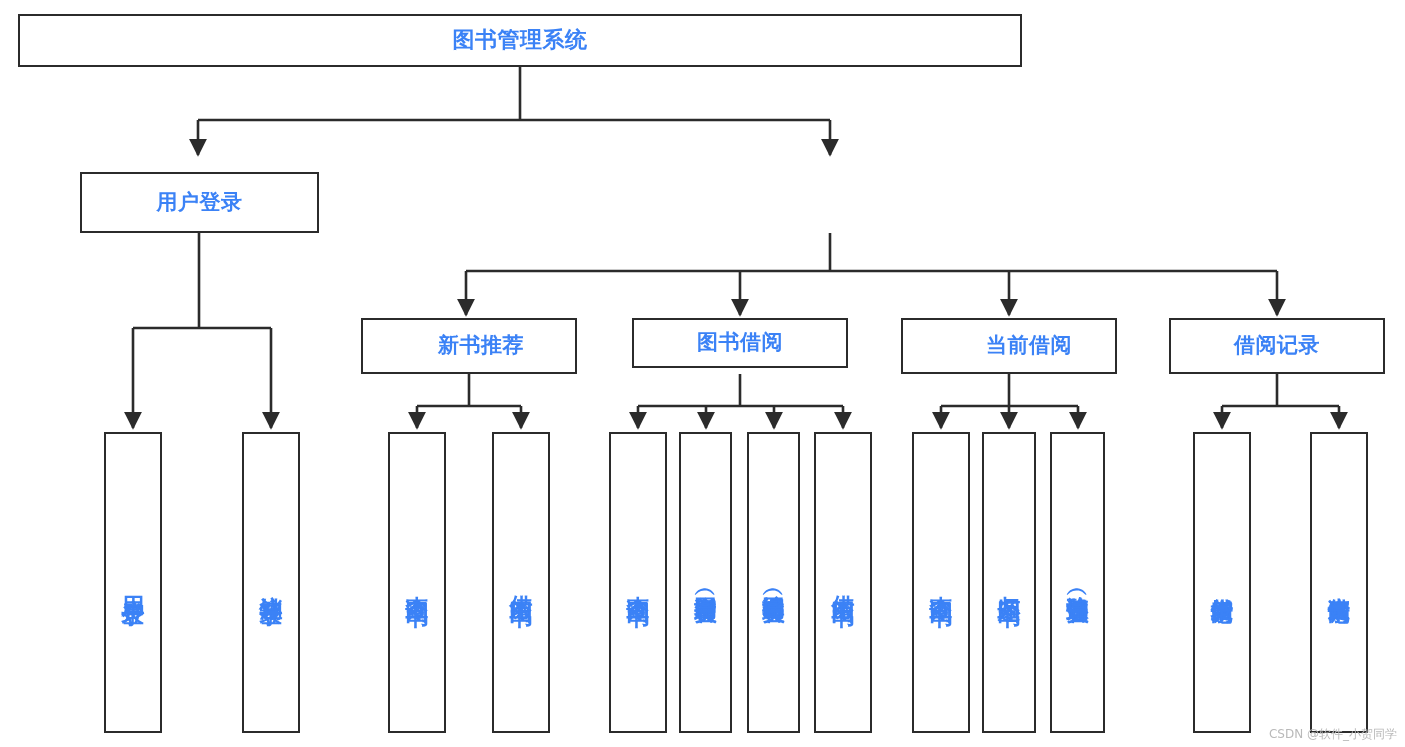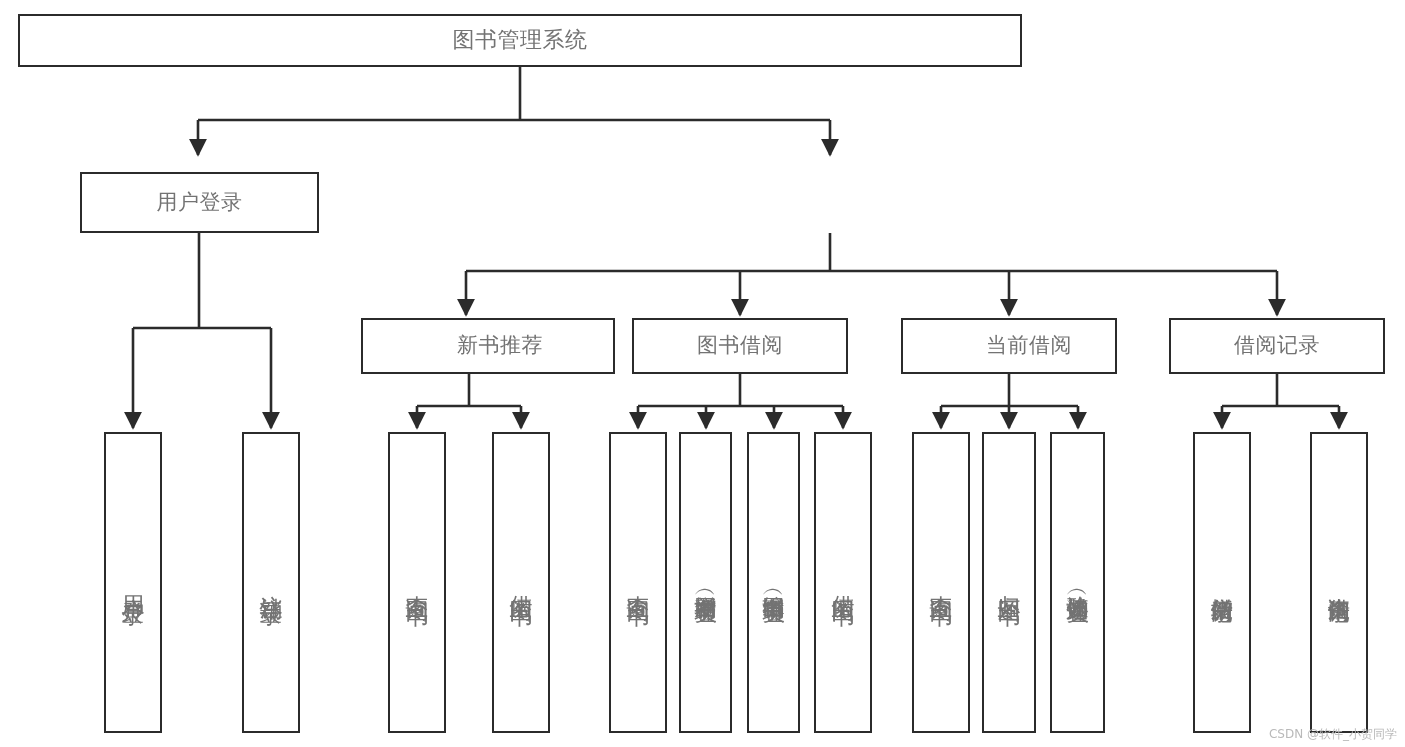--- a/index.html
+++ b/index.html
@@ -33,22 +33,23 @@
     border: 2px solid #2b2b2b;
     display: flex;
     align-items: center;
     justify-content: center;
     color: #3b3b3b;
   }
   .node .label {
     display: block;
     text-align: center;
     line-height: 1.02;
-    color: #737373;
+    color: #3b82f6;
     white-space: nowrap;
+    font-weight: bold;
   }
   
   .node.horiz .label {
     font-size: 21px;
     letter-spacing: 0.5px;
   }
   .node.root .label {
     font-size: 22px;
   }
   
@@ -136,24 +137,24 @@
   </svg>
 
   <div class="node horiz root" style="left:18px; top:14px; width:1004px; height:53px;">
     <span class="label">图书管理系统</span>
   </div>
 
   <div class="node horiz" style="left:80px; top:172px; width:239px; height:61px;">
     <span class="label">用户登录</span>
   </div>
 
-  <div class="node horiz" style="left:361px; top:318px; width:254px; height:56px;padding-left:24px;">
+  <div class="node horiz" style="left:361px; top:318px; width:216px; height:56px;padding-left:24px;">
     <span class="label">新书推荐</span>
   </div>
-  <div class="node horiz" style="left:632px; top:318px; width:216px; height:56px;">
+  <div class="node horiz" style="left:632px; top:318px; width:216px; height:50px;">
     <span class="label">图书借阅</span>
   </div>
   <div class="node horiz" style="left:901px; top:318px; width:216px; height:56px;padding-left:40px;">
     <span class="label">当前借阅</span>
   </div>
   <div class="node horiz" style="left:1169px; top:318px; width:216px; height:56px;">
     <span class="label">借阅记录</span>
   </div>
 
   <div class="node vert" style="left:104px; top:432px; width:58px; height:301px;">

